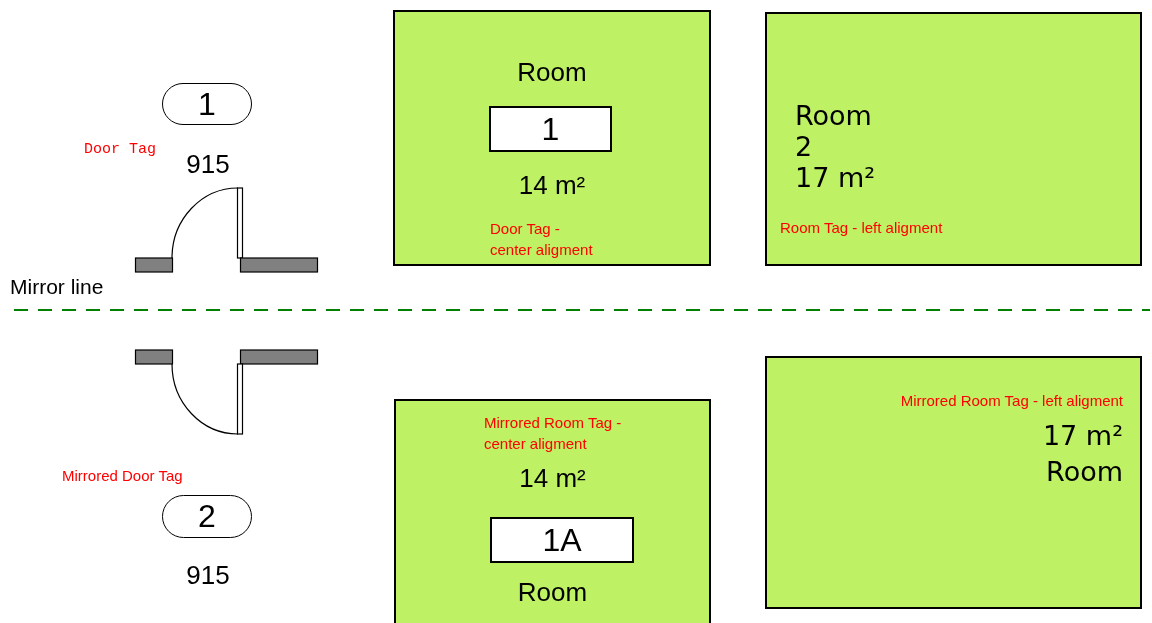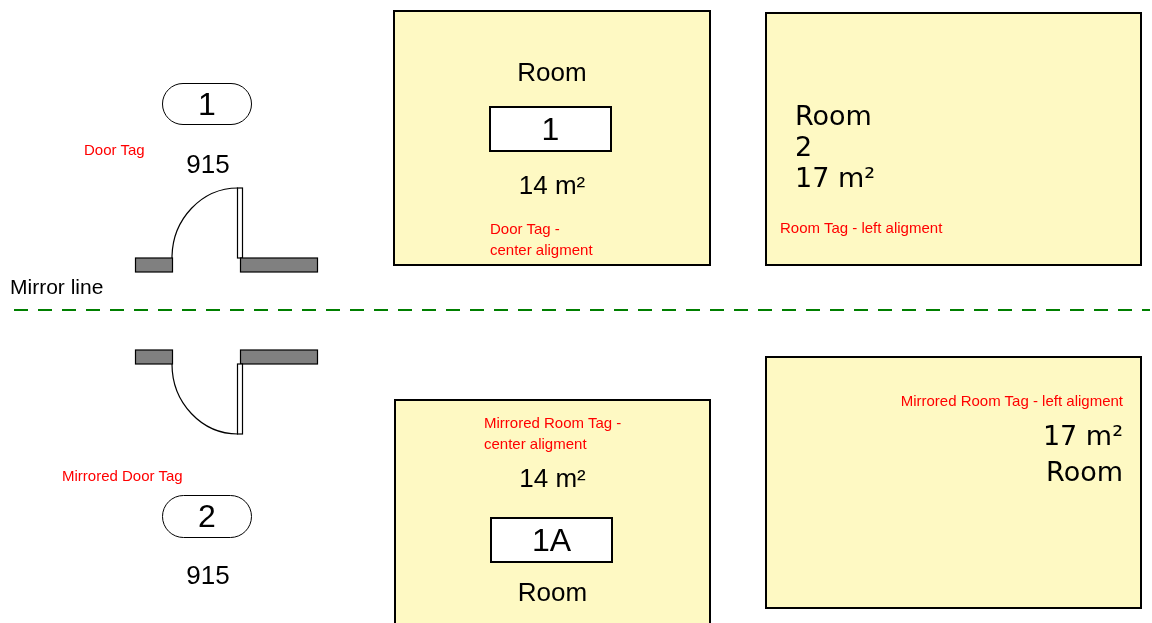--- a/index.html
+++ b/index.html
@@ -11,21 +11,21 @@
   *{box-sizing:border-box;}
   html,body{margin:0;padding:0;background:#ffffff;}
   .canvas{
     position:relative;width:1152px;height:623px;background:#ffffff;
     font-family:"Liberation Sans",sans-serif;color:var(--ink);overflow:hidden;
   }
   .abs{position:absolute;}
   .red-note{color:var(--red);font-size:15px;line-height:21px;white-space:nowrap;}
   .black-big{font-size:26px;line-height:30px;white-space:nowrap;}
   .calibriish{font-family:"DejaVu Sans",sans-serif;font-size:27px;line-height:31px;}
-  .room-box{border:2px solid var(--ink);background:#fef9c3;padding-left:35px;}
+  .room-box{border:2px solid var(--ink);background:#bef264;padding-left:35px;}
   .tag-box{
     border:2px solid var(--ink);background:#ffffff;
     display:flex;align-items:center;justify-content:center;
     font-size:32px;
   }
   .stadium{
     border:1.4px solid var(--ink);border-radius:22px;background:#ffffff;
     display:flex;align-items:center;justify-content:center;
     font-size:32px;
   }
@@ -35,21 +35,21 @@
     height:2px;
     background:repeating-linear-gradient(90deg,var(--green) 0 14px,transparent 14px 24px);
   }
   svg{display:block;}
 </style>
 </head>
 <body>
 
 <div class="canvas">
 
-  <div class="abs red-note" style="left:84px;top:139px;">Door Tag</div>
+  <div class="abs red-note" style="left:84px;top:139px;font-family:Liberation Mono, monospace;">Door Tag</div>
 
   <div class="abs stadium" style="left:162px;top:83px;width:90px;height:42px;">
     <span>1</span>
   </div>
 
   <div class="abs black-big" style="left:166px;top:149px;width:84px;text-align:center;">915</div>
 
   <svg class="abs" style="left:130px;top:184px;" width="195" height="92" viewBox="0 0 195 92">
     <path d="M 108 4 A 66 70 0 0 0 42 74" fill="none" stroke="#000" stroke-width="1.2"></path>
     <rect x="107.5" y="4" width="5" height="70" fill="#fff" stroke="#000" stroke-width="1.2"></rect>
@@ -95,21 +95,21 @@
     </div>
     <div class="abs red-note" style="left:13px;top:203px;">Room Tag - left aligment</div>
   </div>
 
   <div class="abs room-box" style="left:394px;top:355px;width:317px;height:254px;margin-top:44px;">
     <div class="abs red-note" style="left:88px;top:11px;">
       <div>Mirrored Room Tag -</div>
       <div>center aligment</div>
     </div>
     <div class="abs black-big center-text" style="top:62px;">14 m²</div>
-    <div class="abs tag-box" style="left:94px;top:116px;width:123px;height:46px;">
+    <div class="abs tag-box" style="left:94px;top:116px;width:144px;height:46px;">
       <span>1A</span>
     </div>
     <div class="abs black-big center-text" style="top:176px;">Room</div>
   </div>
 
   <div class="abs room-box" style="left:765px;top:356px;width:377px;height:253px;">
     <div class="abs red-note" style="right:17px;top:32px;text-align:left;">Mirrored Room Tag - left aligment</div>
     <div class="abs calibriish" style="right:17px;top:60px;text-align:right;line-height:36px;">
       <div>17 m²</div>
       <div>Room</div>

